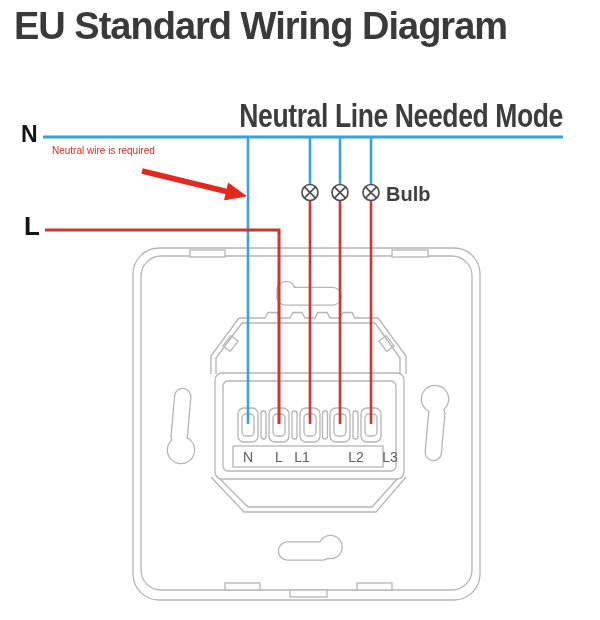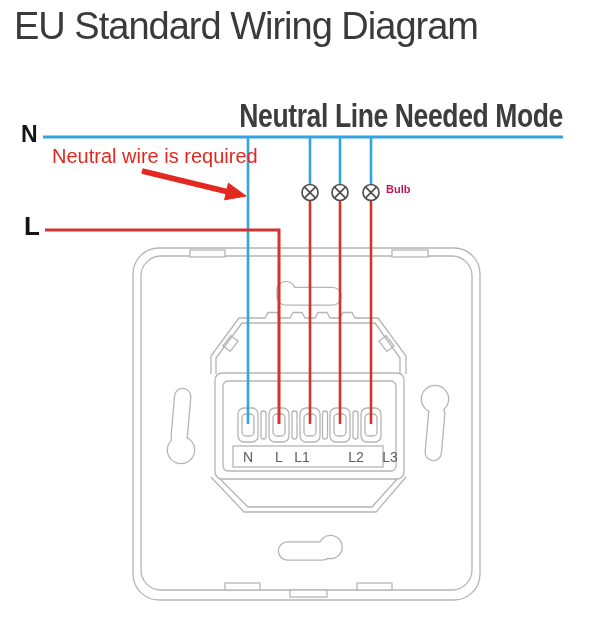--- a/index.html
+++ b/index.html
@@ -11,32 +11,32 @@
     --heading-dark:#3a3a3a;
     --terminal-text:#5d5d5d;
   }
   html,body{margin:0;padding:0;background:#fff;}
   body{
     width:600px;height:620px;position:relative;overflow:hidden;
     font-family:"Liberation Sans","DejaVu Sans",sans-serif;
   }
   .abs{position:absolute;white-space:nowrap;}
   .title{
-    left:14px;top:5px;font-size:38px;font-weight:normal;
+    left:14px;top:5px;font-size:38px;font-weight:bold;
     letter-spacing:-1px;color:var(--heading-dark);
   }
   .subtitle{
     top:96px;right:37px;font-size:34px;font-weight:bold;
     color:#3d3d3d;transform:scaleX(0.78);transform-origin:right top;
     letter-spacing:-0.5px;
   }
   .n-label{left:21px;top:121px;font-size:23px;font-weight:bold;color:#141414;}
   .l-label{left:24px;top:211px;font-size:26px;font-weight:bold;color:#141414;}
-  .note{left:52px;top:145px;font-size:20px;color:var(--annotation-red);}
-  .bulb-label{left:386px;top:183px;font-size:11px;font-weight:bold;color:#be185d;}
+  .note{left:52px;top:145px;font-size:10px;color:var(--annotation-red);}
+  .bulb-label{left:386px;top:183px;font-size:20px;font-weight:bold;color:#404040;}
   .tlabel{
     top:449px;font-size:14px;color:var(--terminal-text);
     transform:translateX(-50%);
   }
   svg{position:absolute;left:0;top:0;}
   .gray{stroke:var(--outline-gray);fill:none;stroke-width:1.3;}
   .grayw{stroke:var(--outline-gray);fill:#fff;stroke-width:1.3;}
   .kh-stroke{stroke:var(--outline-gray);stroke-width:2.6;fill:#fff;}
   .kh-fill{fill:#fff;stroke:none;}
   .wire-n{stroke:var(--neutral-wire);fill:none;}

